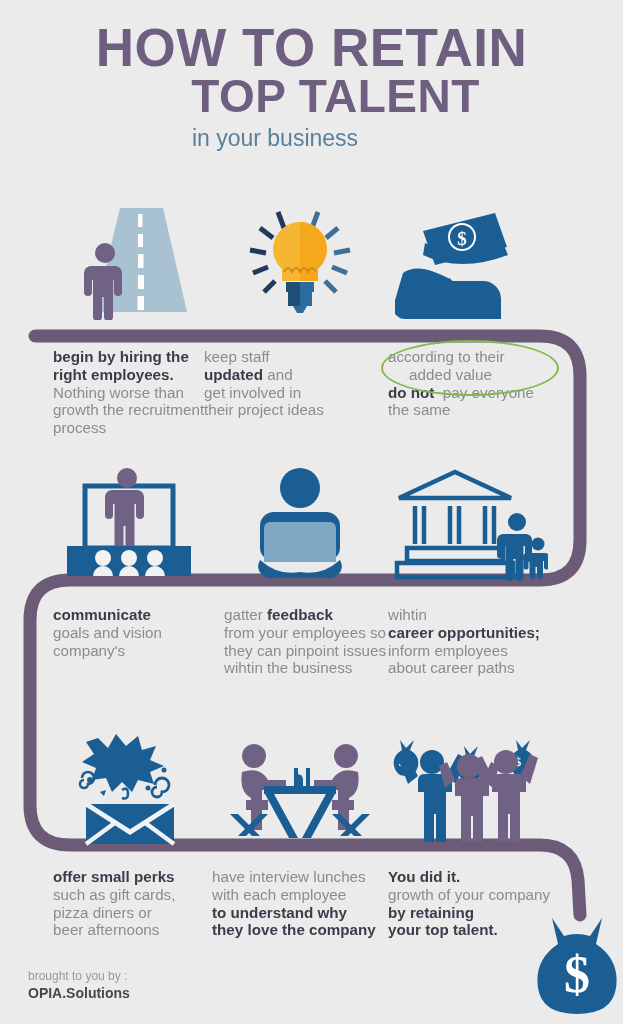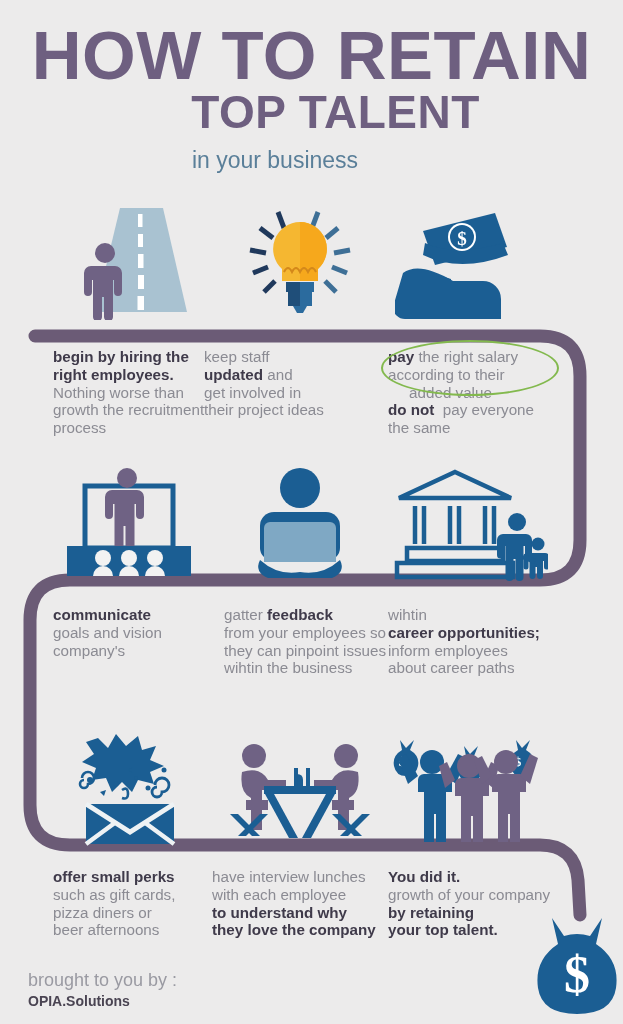--- a/index.html
+++ b/index.html
@@ -16,26 +16,26 @@
   }
 
   
   .header { position: absolute; left: 0; top: 22px; width: 623px; text-align: center; }
   .title-line {
     color: #6e5f80;
     font-weight: bold;
     letter-spacing: 0.5px;
     line-height: 0.98;
   }
-  .title-1 { font-size: 69px; }
+  .title-1 { font-size: 53px; }
   .title-2 { font-size: 46px; margin-left: 48px; }
   .subtitle {
     color: #5a7f99;
     font-size: 23px;
-    margin-top: 12px;
+    margin-top: 6px;
     padding-right: 73px;
   }
 
   
   .path-svg { position: absolute; left: 0; top: 0; width: 623px; height: 1024px; pointer-events: none; }
 
   
   .icon-row { position: absolute; left: 0; width: 623px; height: 120px; }
   .icon-cell {
     position: absolute; top: 0; width: 170px; height: 120px;
@@ -66,21 +66,21 @@
     position: absolute;
     left: 381px; top: 340px;
     width: 178px; height: 56px;
     border: 2.4px solid #83b94e;
     border-radius: 50%;
     pointer-events: none;
   }
 
   
   .footer { position: absolute; left: 28px; top: 968px; }
-  .footer .f1 { font-size: 18px; color: #9a9aa2; line-height: 1.35; }
+  .footer .f1 { font-size: 12px; color: #9a9aa2; line-height: 1.35; }
   .footer .f2 { font-size: 14px; color: #4a4452; font-weight: bold; line-height: 1.35; }
 
   
   .moneybag { position: absolute; left: 536px; top: 912px; }
 </style>
 </head>
 <body>
 
 <div id="page">
 
@@ -166,21 +166,20 @@
       <div class="line">growth the recruitment</div>
       <div class="line">process</div>
     </div>
     <div class="text-cell tc-b">
       <div class="line">keep staff</div>
       <div class="line"><span class="bold">updated</span><span class="muted"> and</span></div>
       <div class="line">get involved in</div>
       <div class="line">their project ideas</div>
     </div>
     <div class="text-cell tc-c">
-      <div class="line"><span class="bold">pay</span><span class="muted"> the right salary</span></div>
       <div class="line">according to their</div>
       <div class="line" style="white-space:pre">     added value</div>
       <div class="line"><span class="bold">do not</span><span class="muted" style="white-space:pre">  pay everyone</span></div>
       <div class="line">the same</div>
     </div>
   </div>
 
   <div class="ellipse-hl"></div>
 
   <div class="icon-row" style="top:462px">

